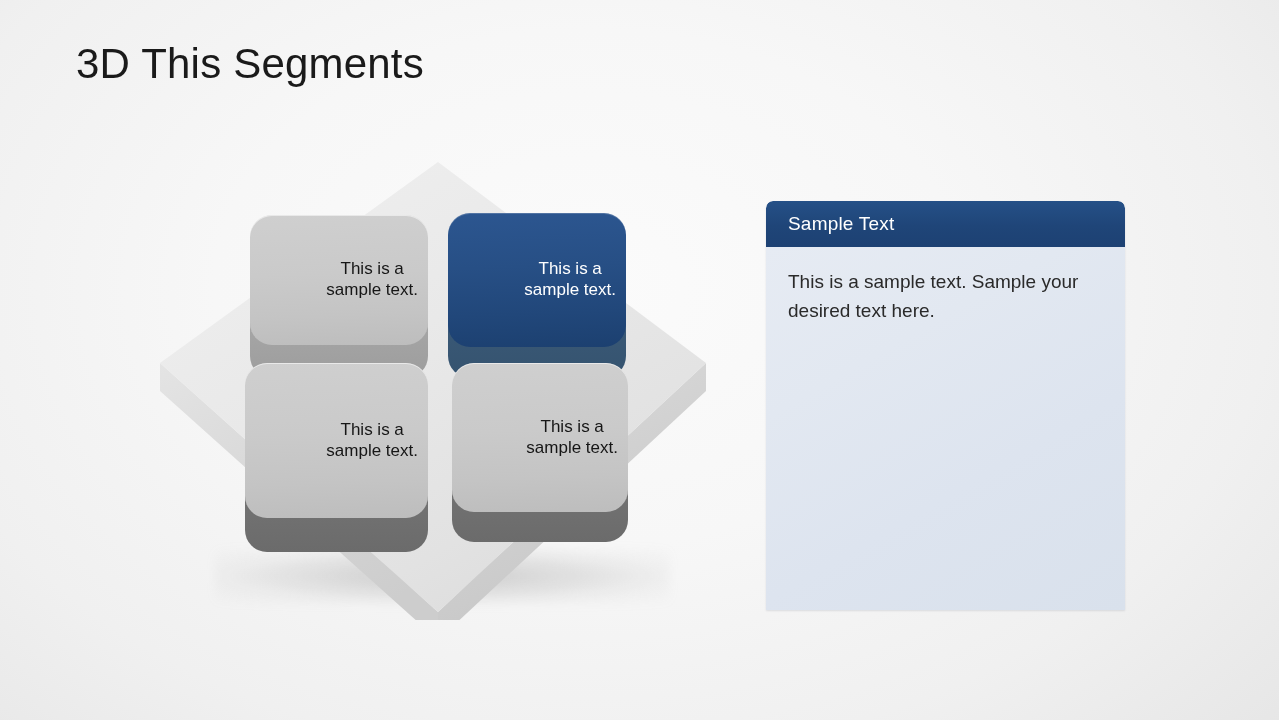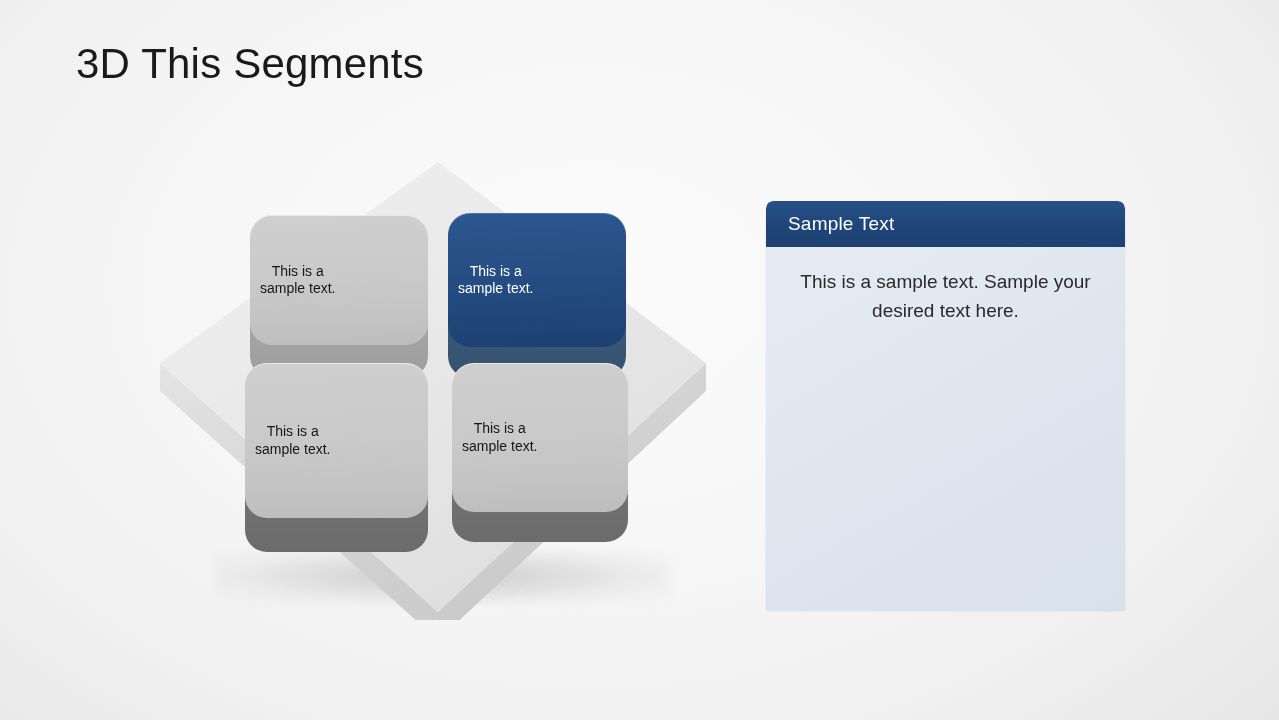--- a/index.html
+++ b/index.html
@@ -78,24 +78,24 @@
     width: 570px;
     height: 470px;
   }
 
   
   .tile {
     position: absolute;
     border-radius: 22px;
     display: flex;
     align-items: center;
-    justify-content: flex-start;
+    justify-content: flex-end;
     text-align: center;
     line-height: 1.22;
-    font-size: 14px;
+    font-size: 17px;
     box-sizing: border-box;
     padding: 4px 10px;
   }
 
   .tile-base {
     position: absolute;
     border-radius: 22px;
   }
 
   
@@ -122,21 +122,20 @@
   
   .panel {
     position: absolute;
     left: 766px;
     top: 201px;
     width: 359px;
     height: 409px;
     border-radius: 7px 7px 0 0;
     overflow: hidden;
     box-shadow: 0 1px 2px rgba(120,125,140,0.20);
-    text-align: center;
   }
   .panel-header {
     height: 46px;
     background: linear-gradient(180deg, #255087 0%, #1f4578 55%, #1d4173 100%);
     display: flex;
     align-items: center;
     padding-left: 22px;
     box-sizing: border-box;
     border-radius: 7px 7px 0 0;
   }

